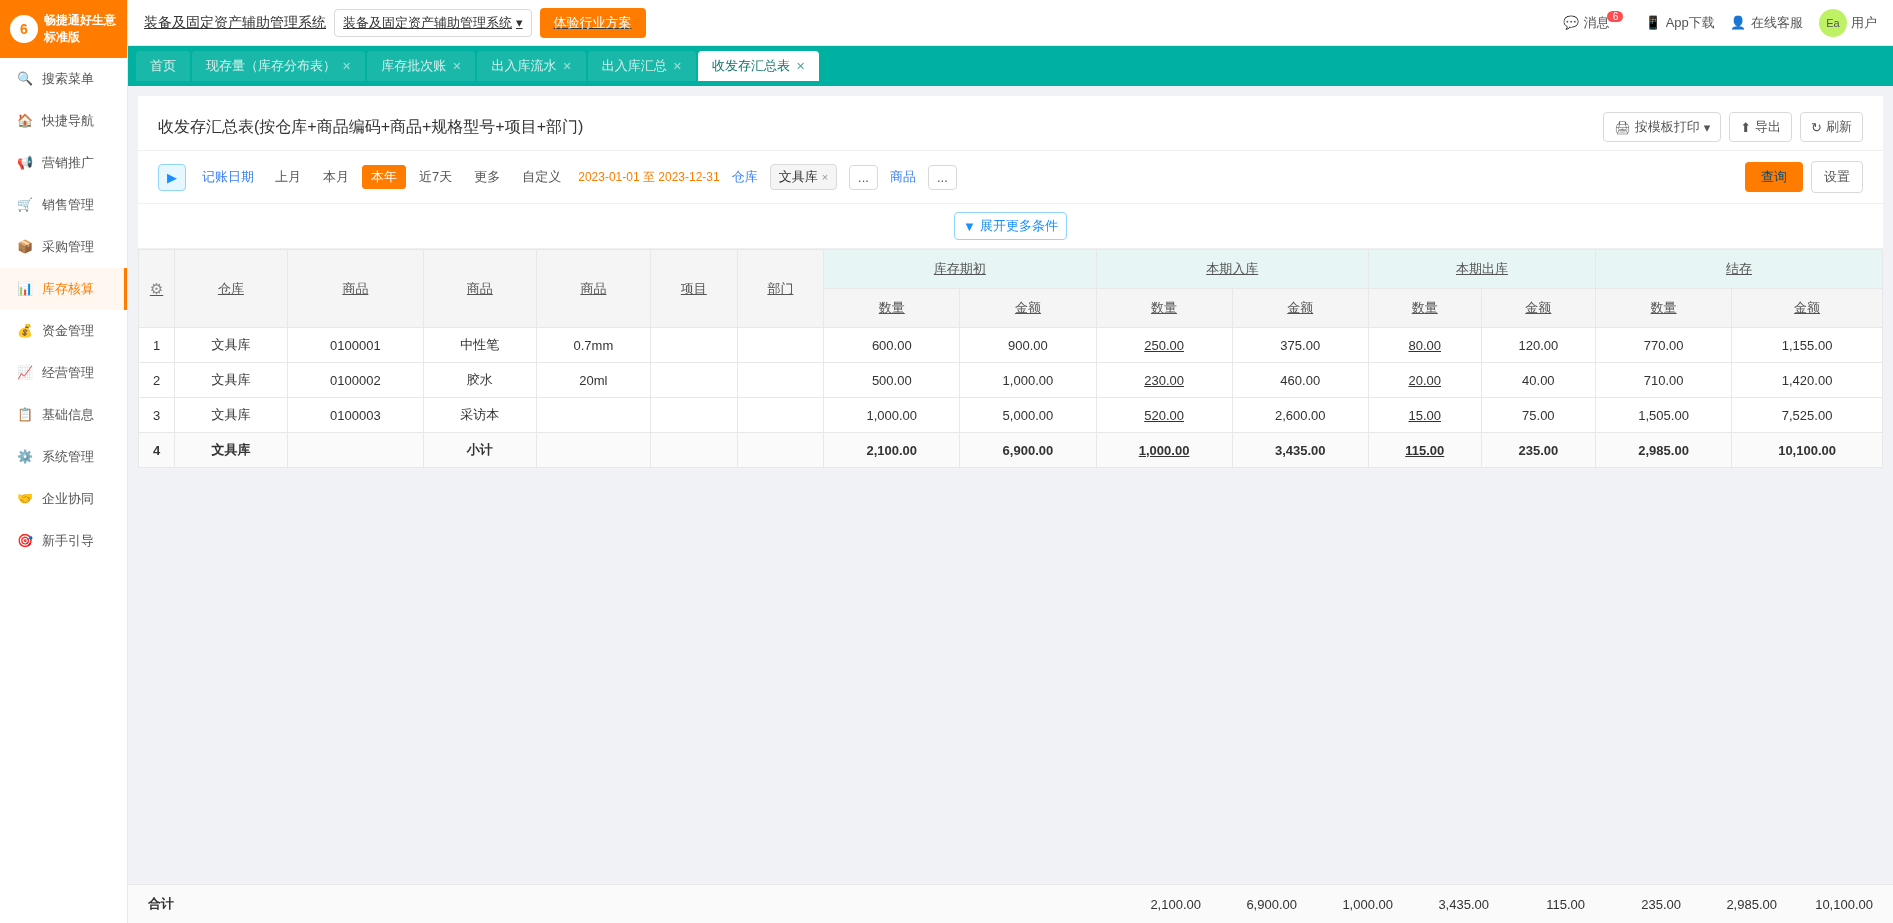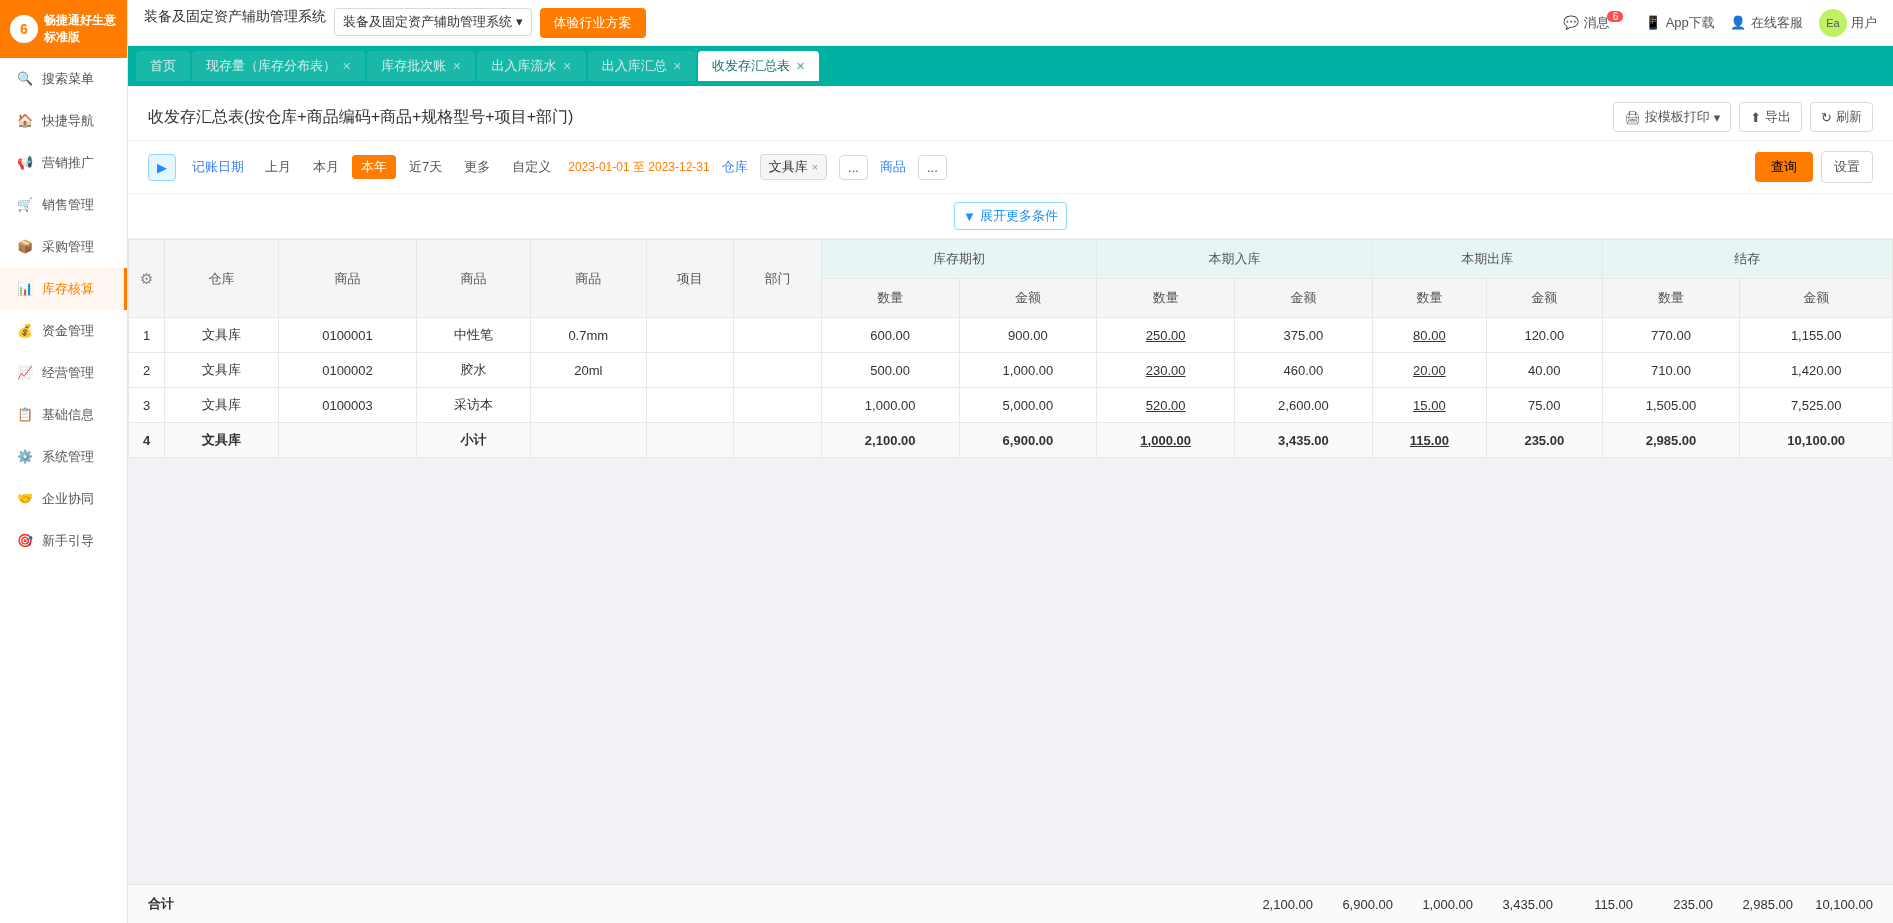--- a/index.html
+++ b/index.html
@@ -28,21 +28,21 @@
     .sidebar-item-icon { width: 18px; height: 18px; display: flex; align-items: center; justify-content: center; flex-shrink: 0; }
 
     
     .main-area { margin-left: 128px; display: flex; flex-direction: column; height: 100%; }
 
     
     .top-header {
       background: #fff; border-bottom: 1px solid #e8e8e8; padding: 0 16px;
       display: flex; align-items: center; justify-content: space-between; height: 46px; flex-shrink: 0;
     }
-    .header-left { display: flex; align-items: flex-start; gap: 8px; }
+    .header-left { display: flex; align-items: center; gap: 8px; text-decoration: underline; }
     .system-name { font-size: 14px; color: #333; }
     .header-dropdown {
       border: 1px solid #d9d9d9; border-radius: 4px; padding: 4px 8px;
       display: flex; align-items: center; gap: 4px; cursor: pointer; font-size: 13px;
     }
     .header-btn {
       background: #ff7c00; color: #fff; border: none; border-radius: 4px; padding: 6px 14px;
       cursor: pointer; font-size: 13px;
     }
     .header-right { display: flex; align-items: center; gap: 16px; font-size: 13px; color: #555; }
@@ -64,21 +64,21 @@
     .tab-item {
       display: flex; align-items: center; gap: 6px; padding: 6px 14px; border-radius: 4px 4px 0 0;
       cursor: pointer; color: rgba(255,255,255,0.8); font-size: 13px; white-space: nowrap;
       background: rgba(255,255,255,0.1);
       justify-content: center;
     }
     .tab-item.active { background: #fff; color: #0f766e; }
     .tab-close { font-size: 11px; opacity: 0.7; }
 
     
-    .content-area { flex: 1; background: #f0f2f5; overflow-y: auto; padding: 0; }
+    .content-area { flex: 1; background: #f0f2f5; overflow-y: auto; padding: 10px; }
     .page-panel { background: #fff; margin: 0; }
 
     
     .page-title-bar {
       background: #fff; padding: 16px 20px 8px; border-bottom: 1px solid #f0f0f0;
       display: flex; align-items: center; justify-content: space-between;
     }
     .page-title { font-size: 16px; font-weight: 500; color: #333; }
     .page-actions { display: flex; align-items: center; gap: 8px; }
     .action-btn {
@@ -109,55 +109,55 @@
     .filter-tag {
       display: inline-flex; align-items: center; gap: 4px; background: #f5f5f5;
       border: 1px solid #d9d9d9; border-radius: 4px; padding: 3px 8px; font-size: 13px;
     }
     .filter-tag-close { cursor: pointer; color: #999; font-size: 11px; }
     .filter-more-btn {
       border: 1px solid #d9d9d9; border-radius: 4px; padding: 4px 8px;
       cursor: pointer; font-size: 13px; color: #555; background: #fff;
     }
     .filter-query-btn {
-      background: #ff7c00; color: #000000; border: none; border-radius: 4px;
+      background: #ff7c00; color: #0c4a6e; border: none; border-radius: 4px;
       padding: 6px 16px; cursor: pointer; font-size: 13px;
     }
     .filter-set-btn {
       background: #fff; color: #555; border: 1px solid #d9d9d9; border-radius: 4px;
       padding: 6px 12px; cursor: pointer; font-size: 13px;
     }
     .expand-btn {
       display: flex; align-items: center; gap: 4px; color: #1890ff; cursor: pointer;
       font-size: 13px; padding: 4px 8px; border: 1px solid #91d5ff; border-radius: 4px;
       background: #fff; margin: 4px 0;
     }
 
     
     .table-container { background: #fff; overflow-x: auto; }
     table { width: 100%; border-collapse: collapse; }
     thead tr { background: #f5f5f5; }
     th {
       padding: 10px 8px; border: 1px solid #e8e8e8; text-align: center;
-      font-weight: 500; font-size: 13px; color: #555; white-space: nowrap;
+      font-weight: 500; font-size: 13px; color: #555; white-space: nowrap; text-decoration: underline;
     }
     td {
       padding: 8px; border: 1px solid #e8e8e8; text-align: center;
       font-size: 13px; color: #333;
     }
     .subtotal-row td { font-weight: bold; background: #fafafa; }
     .underline { text-decoration: underline; cursor: pointer; color: #333; }
     .settings-icon-cell { width: 36px; }
     .gear-btn { cursor: pointer; color: #888; font-size: 15px; }
 
     
     .footer-bar {
       position: fixed; bottom: 0; left: 128px; right: 0;
       background: #fafafa; border-top: 1px solid #e8e8e8;
-      padding: 10px 20px; display: flex; align-items: center; 
+      padding: 10px 20px; display: flex; align-items: center; gap: 16px;
       font-size: 13px; font-weight: 500;
     }
     .footer-label { color: #333; font-weight: bold; margin-right: 20px; }
     .footer-cell { min-width: 80px; text-align: right; }
 
     .col-group-header { background: #e8f5f5; }
   </style>
 </head>
 <body>
 

